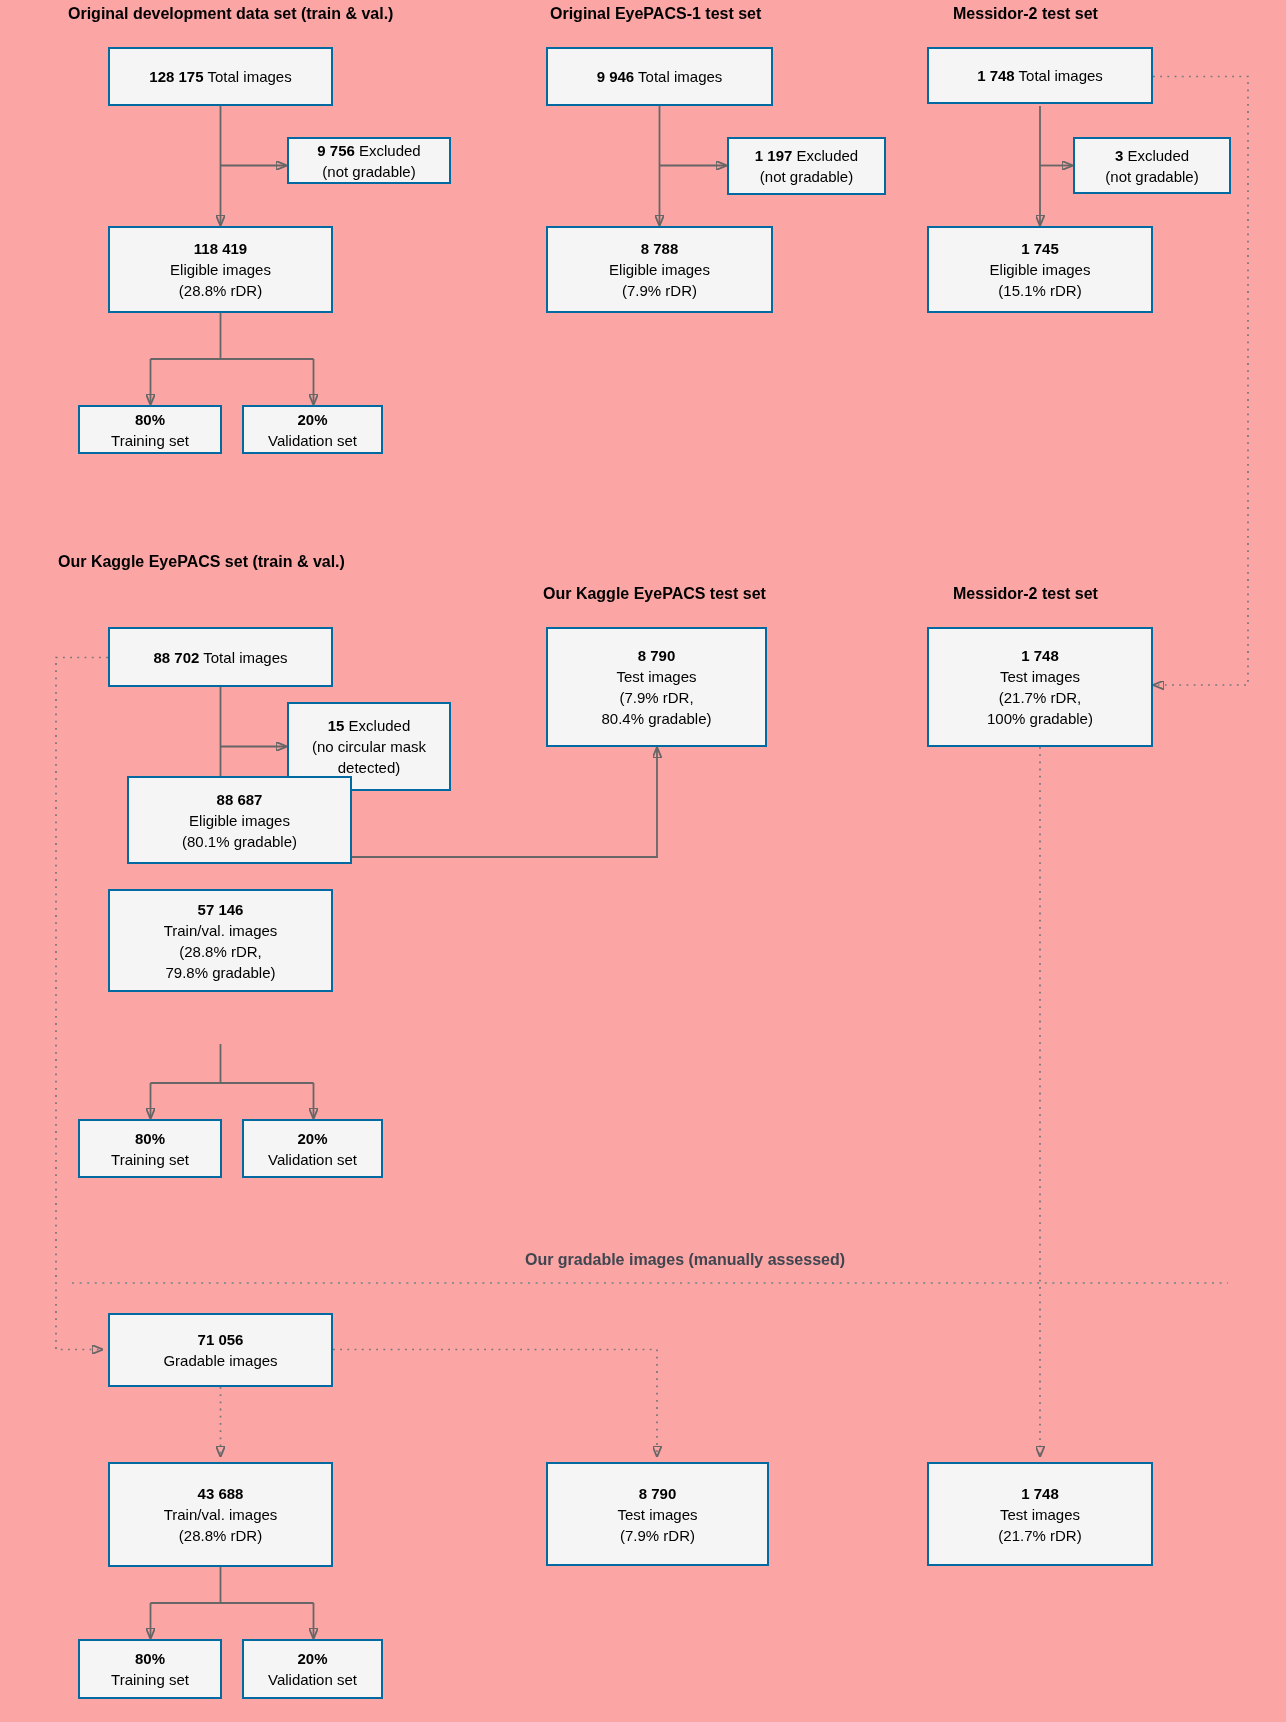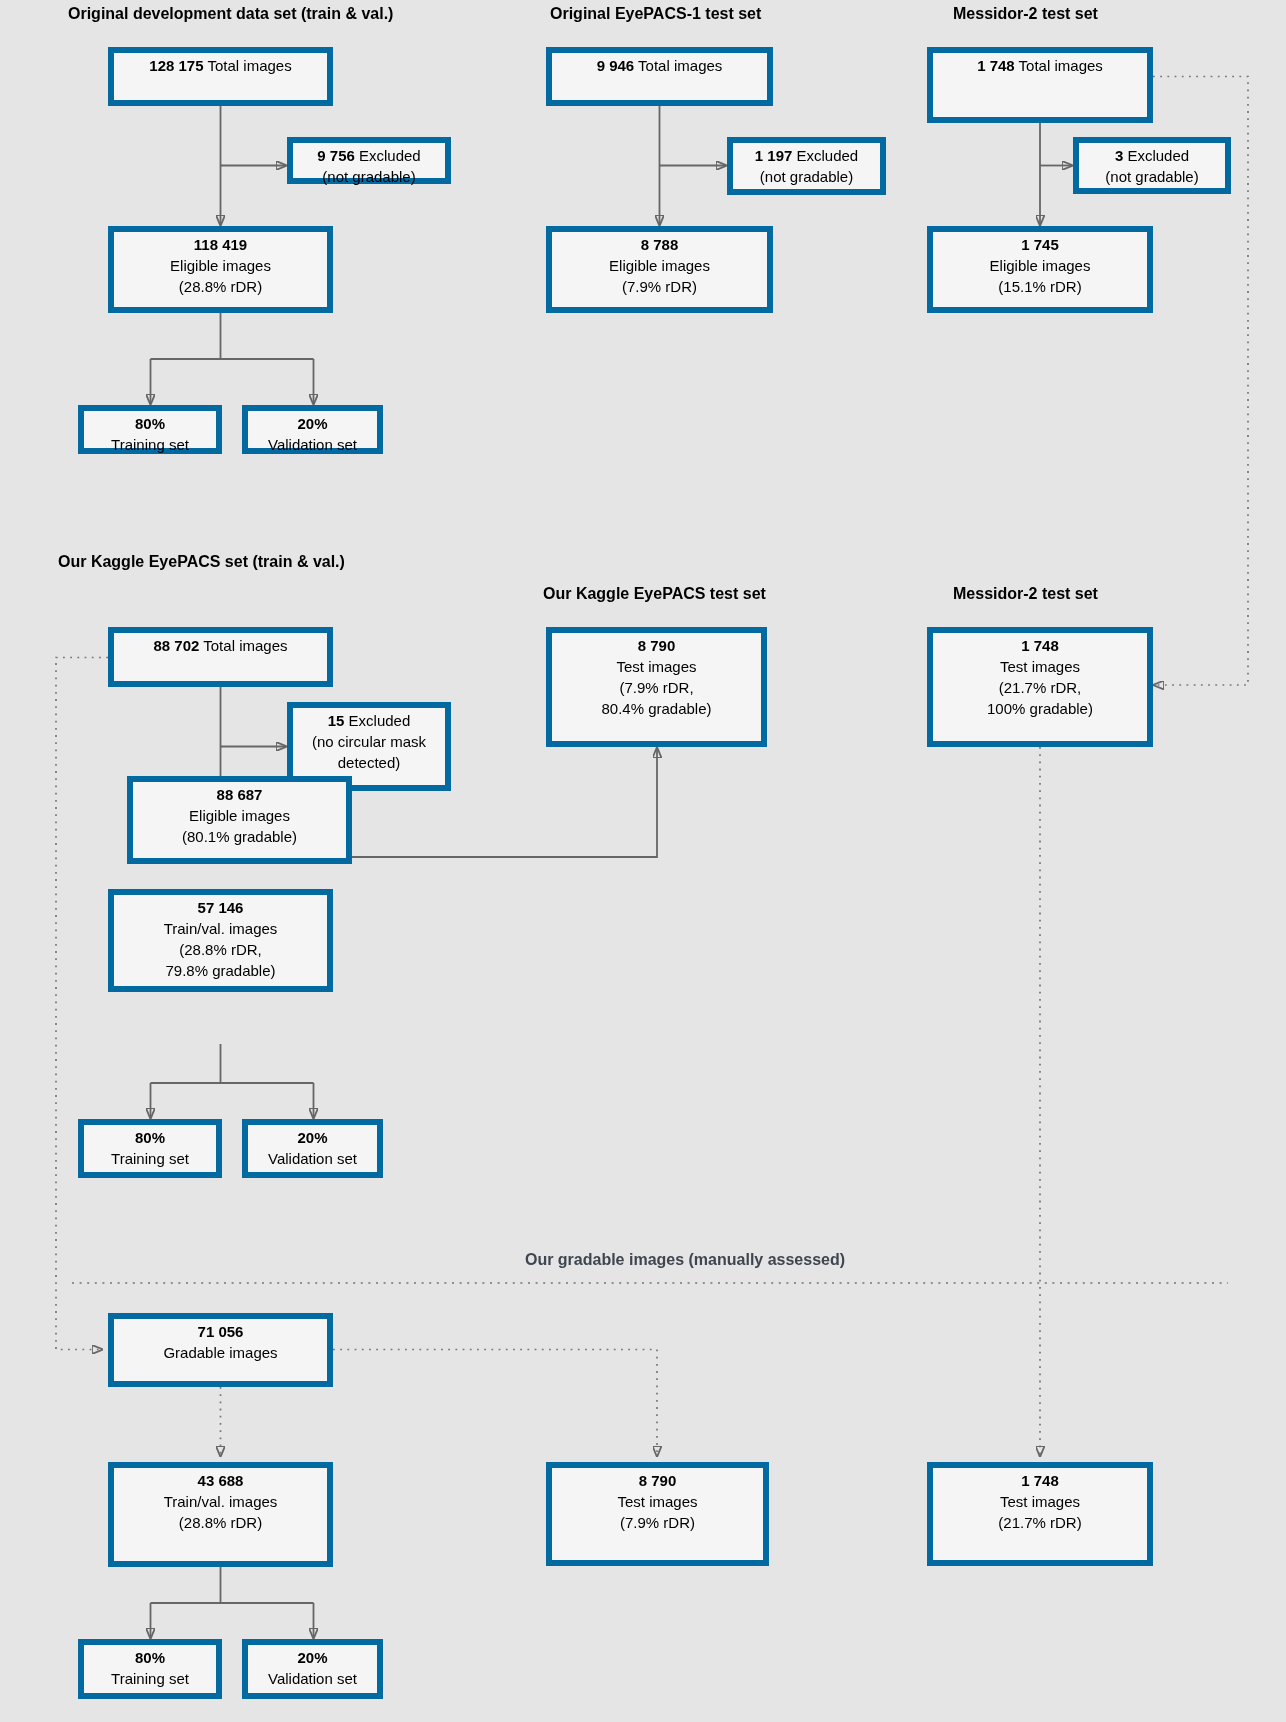--- a/index.html
+++ b/index.html
@@ -1,27 +1,27 @@
 <!DOCTYPE html>
 <html><head>
 <meta charset="utf-8">
 <style>
   html,body{margin:0;padding:0;background:#ffffff;}
   .canvas{
-    position:relative;width:1286px;height:1722px;background:#e5e5e5;
+    position:relative;width:1286px;height:1722px;background:#fca5a5;
     font-family:"Liberation Sans","DejaVu Sans",sans-serif;color:#000;
     overflow:hidden;
   }
   .edges{position:absolute;left:0;top:0;width:1286px;height:1722px;}
   .edges path{fill:none;stroke:#666666;stroke-width:1.8px;}
   .edges path.dot{stroke:#777777;stroke-width:1.7px;stroke-dasharray:1.8 5.4;}
   .edges path.divider{stroke:#8f8f8f;stroke-width:2px;stroke-dasharray:2 5.6;}
   .box{
-    position:absolute;box-sizing:border-box;background:#f5f5f5;border:6px solid #0369a1;
-    display:flex;flex-direction:column;align-items:center;justify-content:flex-start;
+    position:absolute;box-sizing:border-box;background:#f5f5f5;border:2px solid #0369a1;
+    display:flex;flex-direction:column;align-items:center;justify-content:center;
     text-align:center;font-size:15px;line-height:21px;padding:2px;
   }
   .box b{font-weight:700;}
   .title{position:absolute;font-size:16px;font-weight:700;white-space:nowrap;color:#000000;}
   .divider-title{color:#3f4650;transform:translateX(-50%);}
 </style>
 </head>
 <body>
 
 <div class="canvas">
@@ -100,21 +100,21 @@
   <div class="box" style="left:727px;top:137px;width:159px;height:58px;">
     <div><b>1 197</b> <span>Excluded</span></div>
     <div>(not gradable)</div>
   </div>
   <div class="box" style="left:546px;top:226px;width:227px;height:87px;">
     <div><b>8 788</b></div>
     <div>Eligible images</div>
     <div>(7.9% rDR)</div>
   </div>
 
-  <div class="box" style="left:927px;top:47px;width:226px;height:76px;">
+  <div class="box" style="left:927px;top:47px;width:226px;height:57px;">
     <div><b>1 748</b> <span>Total images</span></div>
   </div>
   <div class="box" style="left:1073px;top:137px;width:158px;height:57px;">
     <div><b>3</b> <span>Excluded</span></div>
     <div>(not gradable)</div>
   </div>
   <div class="box" style="left:927px;top:226px;width:226px;height:87px;">
     <div><b>1 745</b></div>
     <div>Eligible images</div>
     <div>(15.1% rDR)</div>

